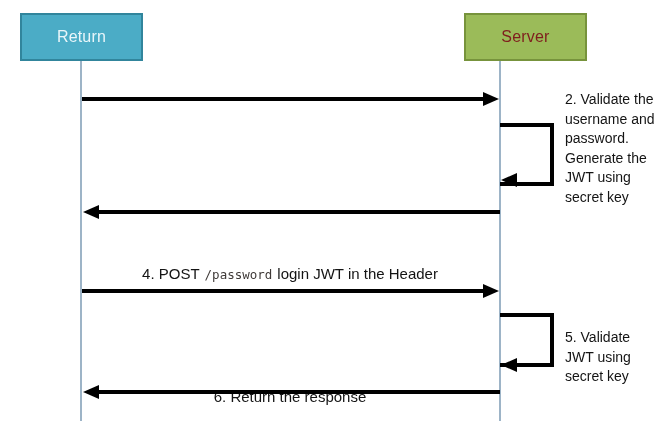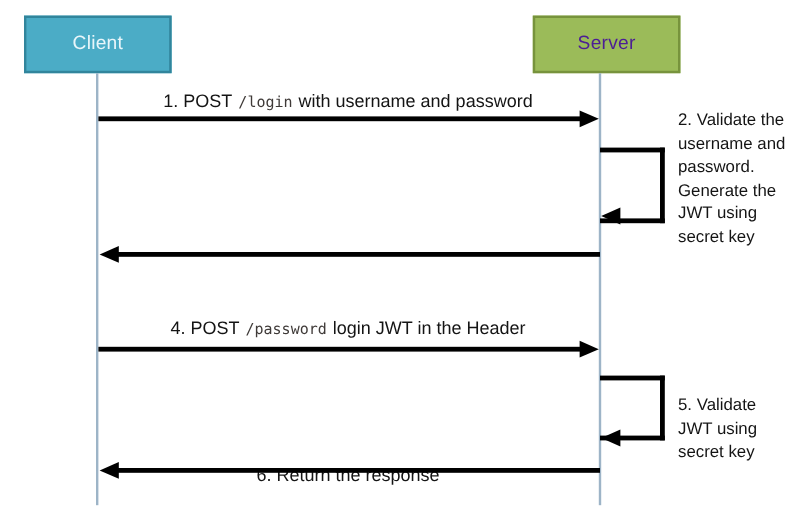--- a/index.html
+++ b/index.html
@@ -18,21 +18,21 @@
     top: 13px;
     width: 119px;
     height: 44px;
     display: flex;
     align-items: center;
     justify-content: center;
     font-size: 16px;
     letter-spacing: 0.2px;
   }
   .actor.client { left: 20px;  background: #4BACC6; border: 2px solid #31859C; color: #e9f6fa; }
-  .actor.server { left: 444px; background: #9BBB59; border: 2px solid #77933C; color: #4c1d95; }
+  .actor.server { left: 464px; background: #9BBB59; border: 2px solid #77933C; color: #7f1d1d; }
 
   
   .lifeline {
     position: absolute;
     top: 61px;
     width: 2px;
     height: 360px;
     background: #9db4c7;
   }
   .lifeline.client-line { left: 80px; }
@@ -101,32 +101,29 @@
   }
   .n2 { top: 90px; }
   .n5 { top: 328px; }
 </style>
 </head>
 <body>
 
 <div class="canvas">
 
   <div class="actor client">
-    <span>Client</span>
+    <span>Return</span>
   </div>
   <div class="actor server">
     <span>Server</span>
   </div>
 
   <div class="lifeline client-line"></div>
   <div class="lifeline server-line"></div>
 
-  <div class="msg-label l1">
-    <span>1. POST</span><span class="endpoint">/login</span><span>with username and password</span>
-  </div>
   <div class="hline a1"></div>
   <div class="ah ah-r ah1"></div>
 
   <div class="loop loop1"></div>
   <div class="ah ah-l ahL1"></div>
   <div class="note n2">
     <div>2. Validate the</div>
     <div>username and</div>
     <div>password.</div>
     <div>Generate the</div>

